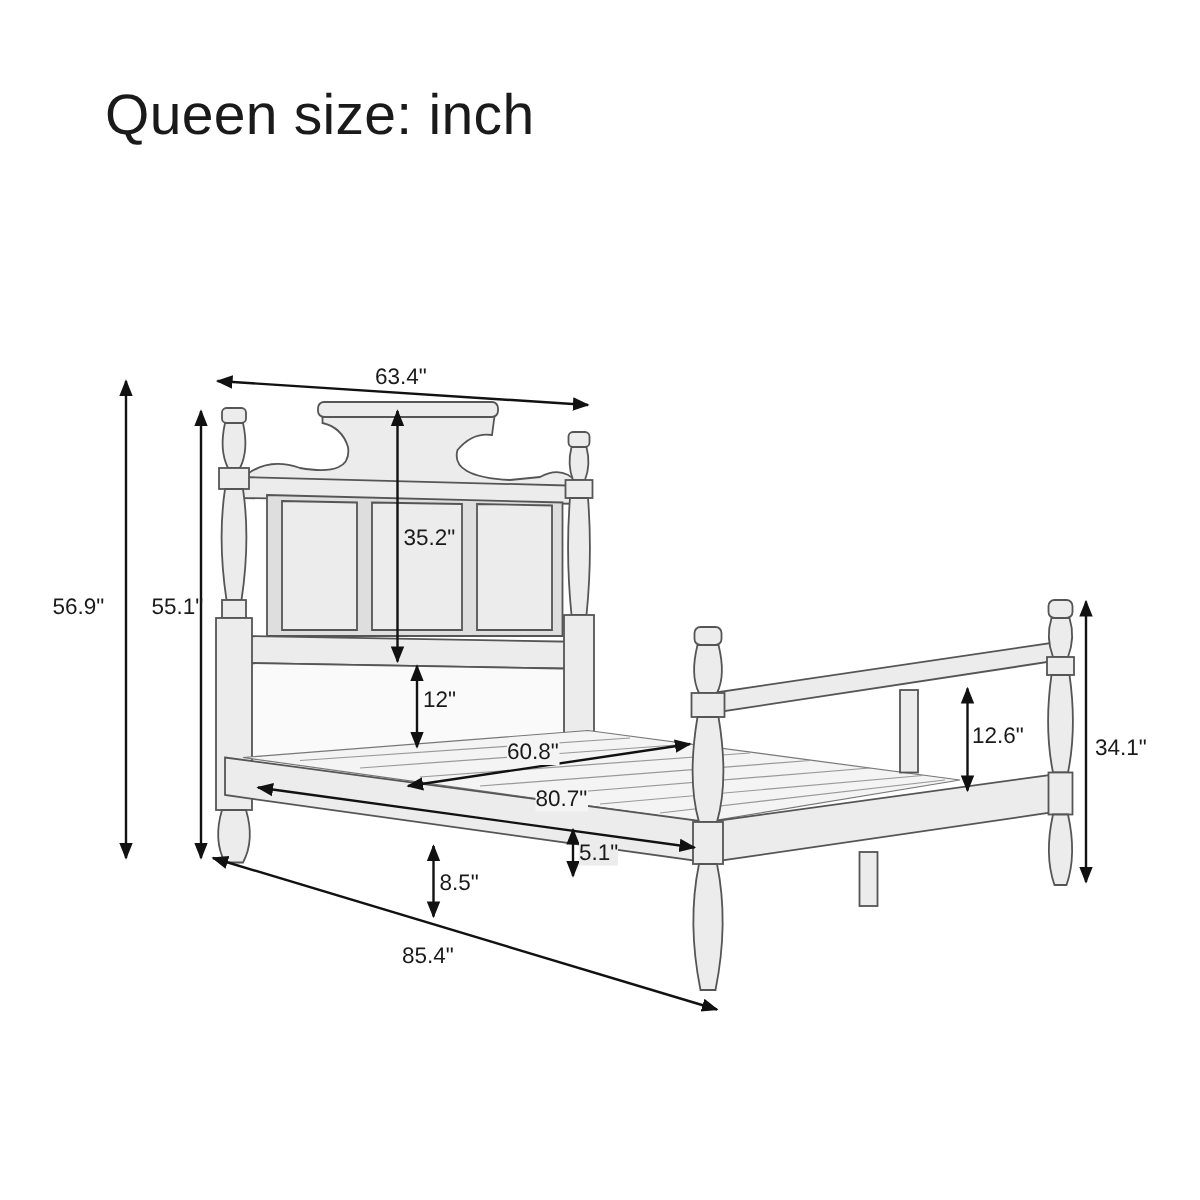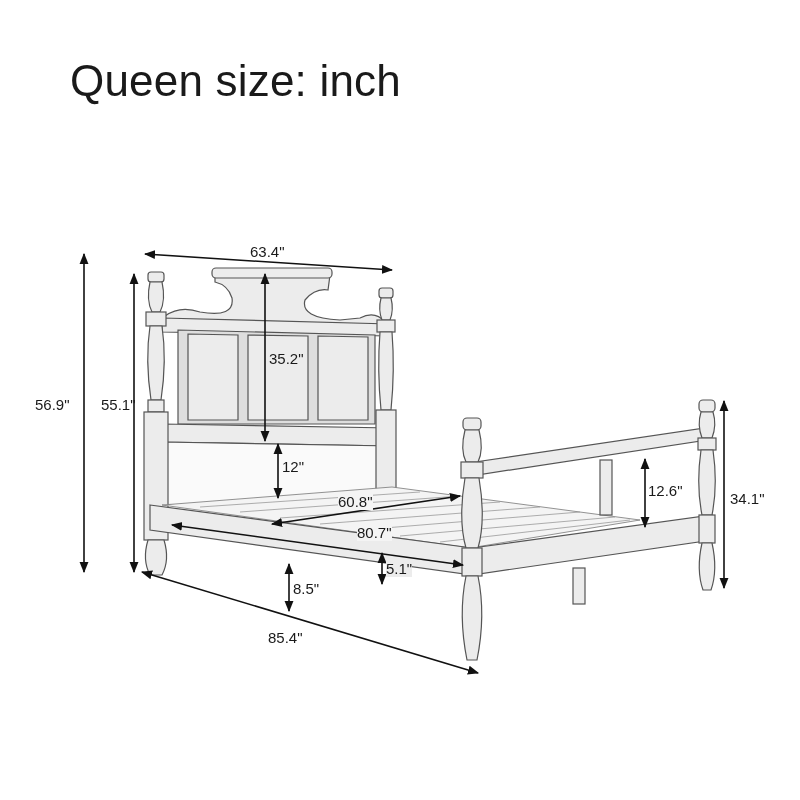--- a/index.html
+++ b/index.html
@@ -1,18 +1,18 @@
 <!DOCTYPE html>
 <html><head>
 <meta charset="utf-8">
 <style>
   html, body { margin: 0; padding: 0; background: #ffffff; }
   body { width: 800px; height: 800px; position: relative; overflow: hidden;
          font-family: "Liberation Sans", sans-serif; color: #1a1a1a; }
-  .title { position: absolute; left: 70px; top: 56px; font-size: 44px;
+  .title { position: absolute; left: 70px; top: 56px; font-size: 38px;
            font-weight: 400; letter-spacing: 0.2px; color: #1a1a1a; }
   svg.drawing { position: absolute; left: 0; top: 0; }
   .lbl { position: absolute; font-size: 15px; color: #1a1a1a; white-space: nowrap;
          background: transparent; }
   .wood { fill: #ececec; stroke: #555; stroke-width: 1.2; }
   .wood-dark { fill: #dedede; stroke: #555; stroke-width: 1.2; }
   .slat { fill: #f4f4f4; stroke: #777; stroke-width: 0.8; }
   .dim { stroke: #111; stroke-width: 1.6; fill: none; }
 </style>
 </head>

